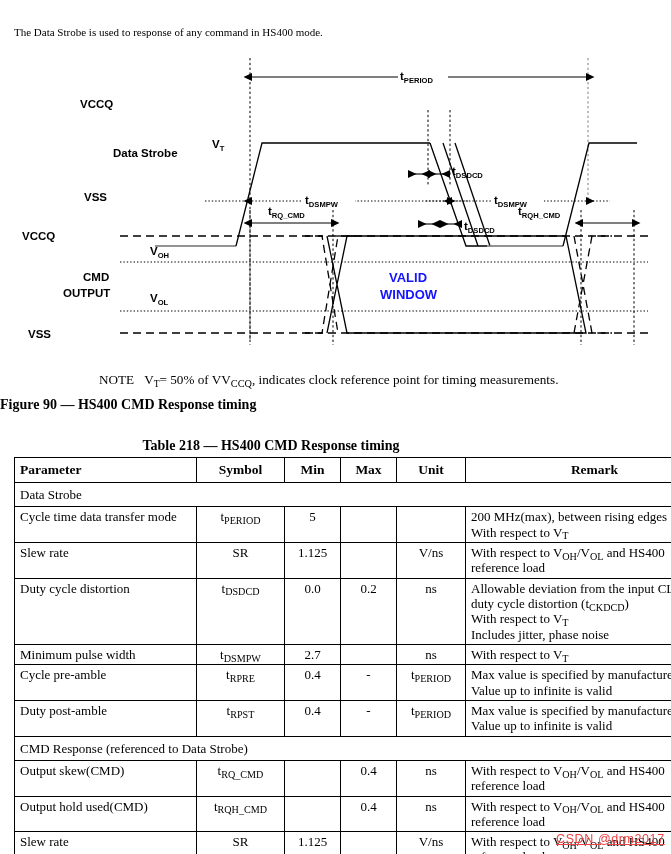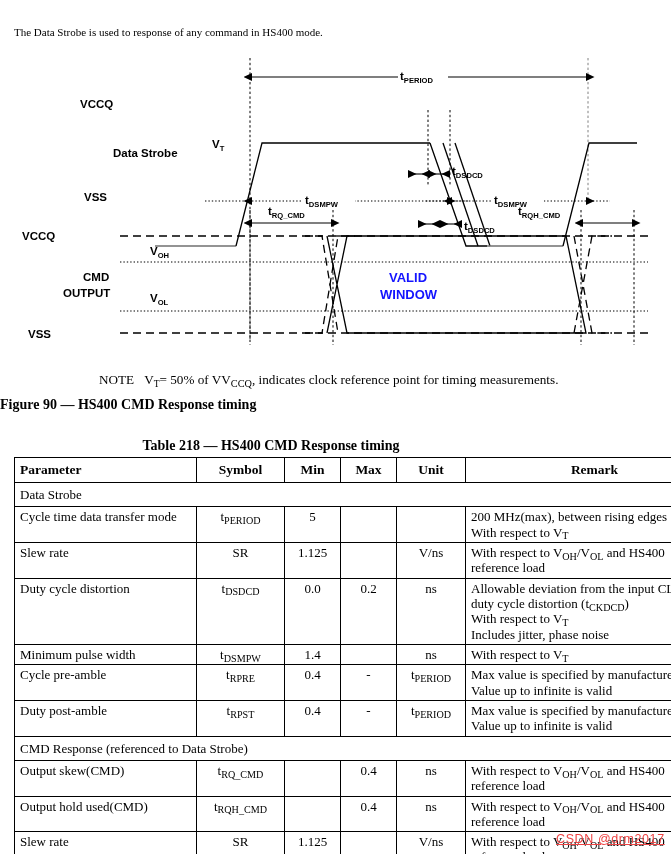--- a/index.html
+++ b/index.html
@@ -244,21 +244,21 @@
           <td class="c-rem">
             <div>Allowable deviation from the input CLK</div>
             <div>duty cycle distortion (t<sub class="sc">CKDCD</sub>)</div>
             <div>With respect to V<sub class="sc">T</sub></div>
             <div>Includes jitter, phase noise</div>
           </td>
         </tr>
         <tr>
           <td class="c-param">Minimum pulse width</td>
           <td class="c-sym ctr">t<sub class="sc">DSMPW</sub></td>
-          <td class="c-min ctr">1.4</td>
+          <td class="c-min ctr">2.7</td>
           <td class="c-max ctr"></td>
           <td class="c-unit ctr">ns</td>
           <td class="c-rem">
             <div>With respect to V<sub class="sc">T</sub></div>
           </td>
         </tr>
         <tr>
           <td class="c-param">Cycle pre-amble</td>
           <td class="c-sym ctr">t<sub class="sc">RPRE</sub></td>
           <td class="c-min ctr">0.4</td>

